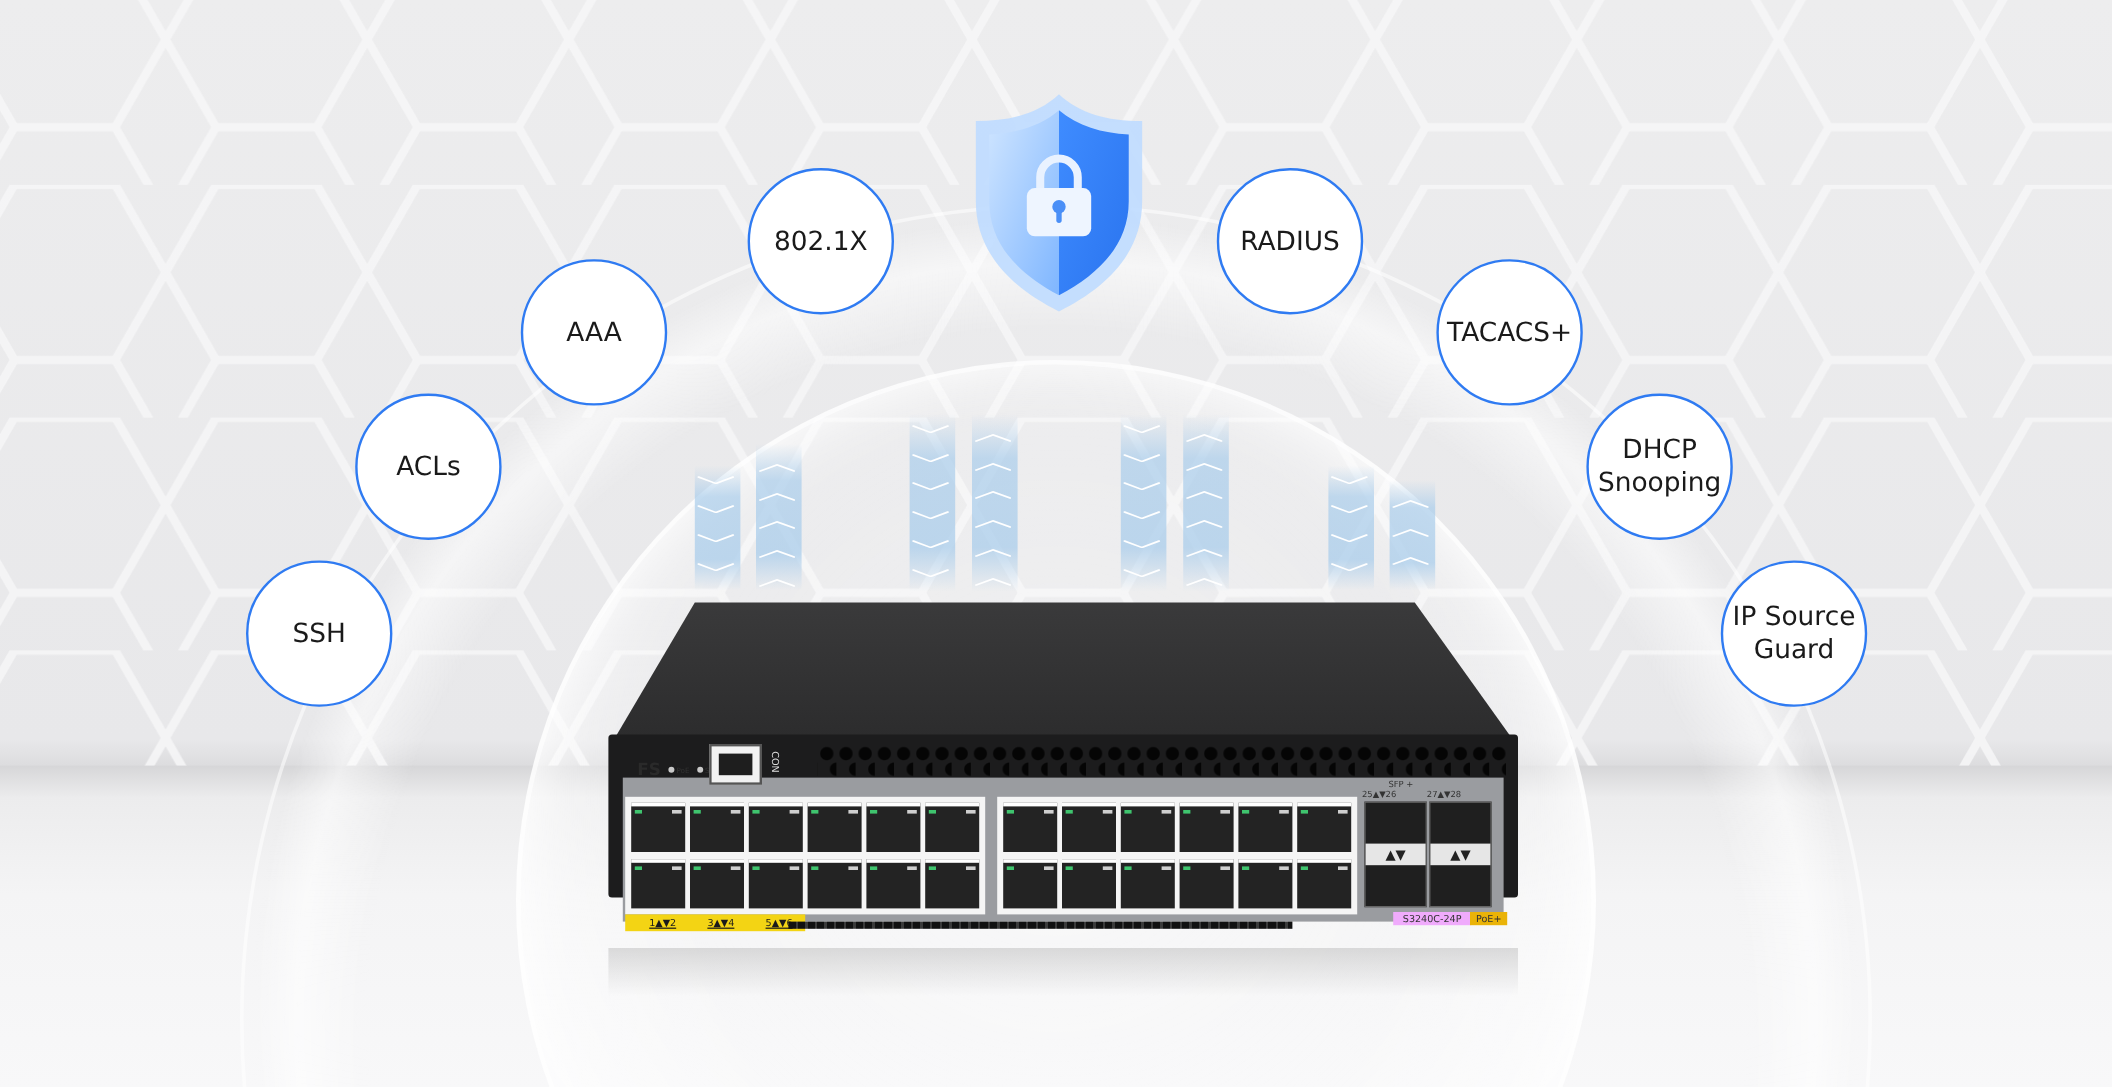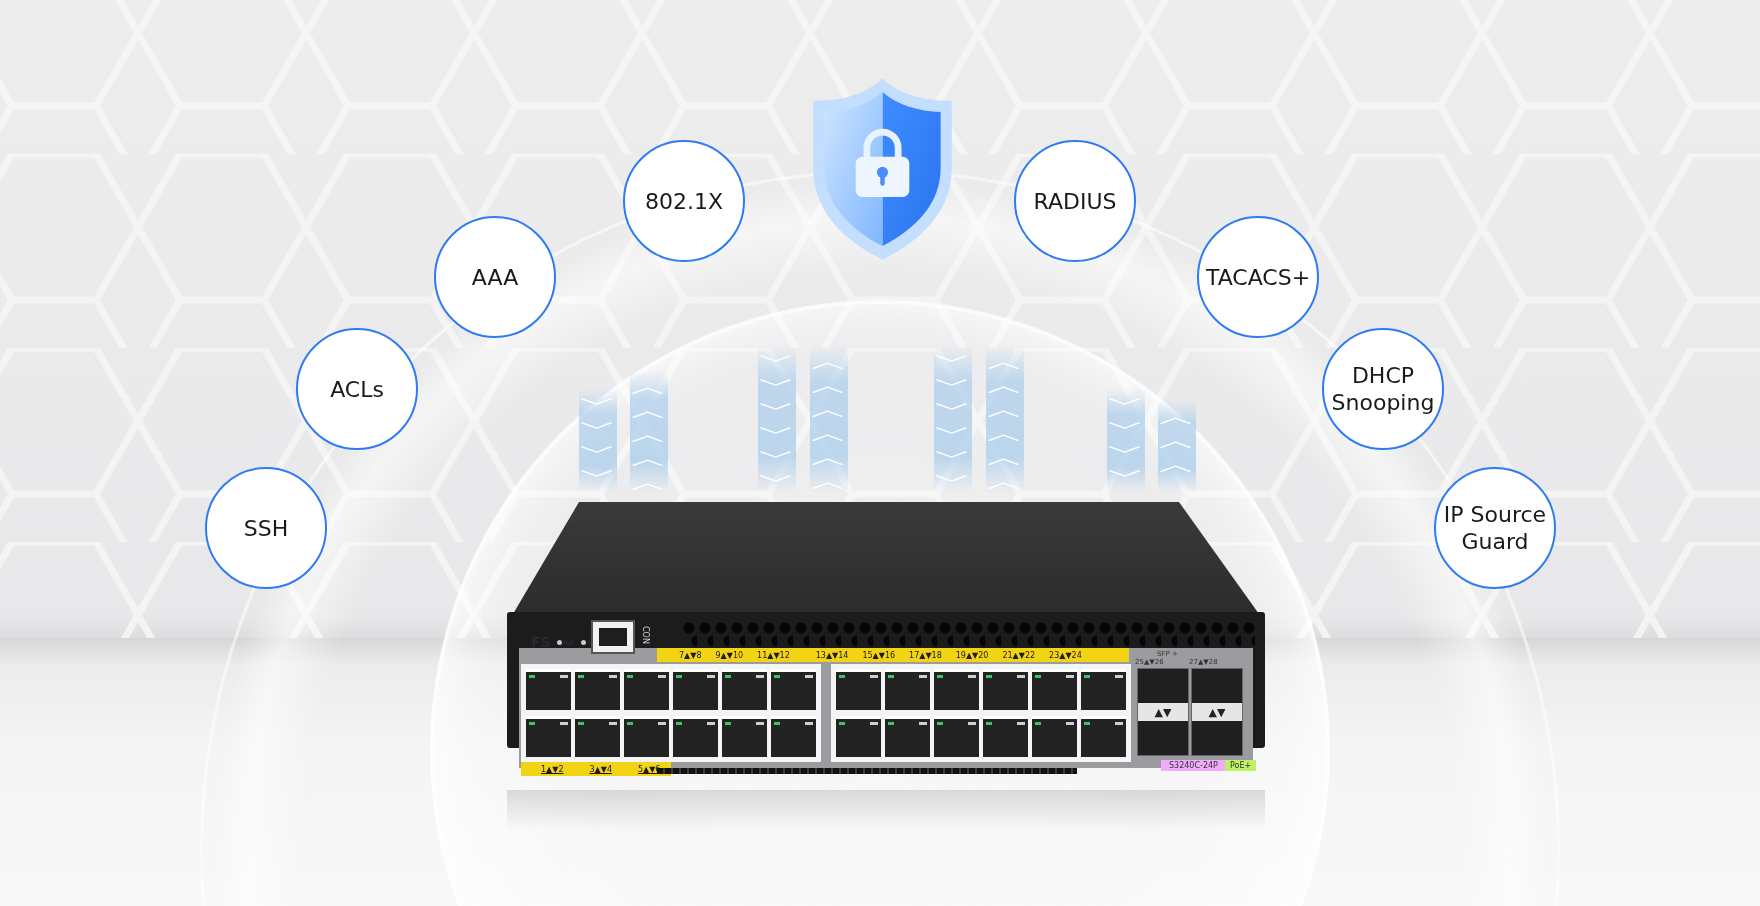--- a/index.html
+++ b/index.html
@@ -48,21 +48,21 @@
   .yellow { position: absolute; background: #f3d414; color: #1b1b1b; font-size: 8px; display: flex; align-items: center; }
   .yellow span { margin-left: 14px; white-space: nowrap; }
   .ports { position: absolute; display: grid; grid-template-columns: repeat(6, 1fr); grid-template-rows: 1fr 1fr; gap: 6px 4px; padding: 5px; background: #f5f5f5; }
   .rj { background: #232323; position: relative; border-top: 3px solid #ffffff; }
   .rj::before { content: ""; position: absolute; left: 3px; top: 3px; width: 6px; height: 3px; background: #3fc46e; }
   .rj::after { content: ""; position: absolute; right: 3px; top: 3px; width: 8px; height: 3px; background: #cfcfcf; }
   .sfp-box { position: absolute; background: #1f1f1f; border: 1px solid #666; }
   .sfp-mid { position: absolute; left: 0; right: 0; top: 34px; height: 18px; background: #e6e6e6; color: #222; font-size: 11px; display: flex; align-items: center; justify-content: center; }
   .sfp-title { position: absolute; color: #333; font-size: 7px; white-space: nowrap; }
   .model-badge { position: absolute; background: #f0abfc; color: #333; font-size: 8px; padding: 1px 8px; }
-  .poe-badge { position: absolute; background: #bef264; color: #333; font-size: 8px; padding: 1px 5px; }
+  .poe-badge { position: absolute; background: #eab308; color: #333; font-size: 8px; padding: 1px 5px; }
   .bottom-vent { position: absolute; left: 150px; top: 156px; width: 420px; height: 6px;
     background: repeating-linear-gradient(90deg, #111 0 6px, #3a3a3a 6px 8px); }
   .reflection { position: absolute; left: 507px; top: 790px; width: 758px; height: 40px;
     background: linear-gradient(180deg, rgba(160,160,160,0.35), rgba(255,255,255,0)); }
 </style>
 </head>
 <body>
 
 <svg class="hexbg" viewBox="0 0 1760 640" preserveAspectRatio="none">
   <defs>
@@ -203,31 +203,20 @@
     <div class="panel">
       <div class="logo" style="top:-14px;">
         <span>FS</span>
         <span class="mini"><i class="dot"></i><span>PoE</span></span>
         <span class="mini"><i class="dot"></i><span>SYS</span></span>
       </div>
     </div>
     <div class="con-port"></div>
     <div class="con-label">CON</div>
 
-    <div class="yellow" style="left:150px; top:36px; width:472px; height:14px;">
-      <span style="margin-left:22px;">7▲▼8</span>
-      <span>9▲▼10</span>
-      <span>11▲▼12</span>
-      <span style="margin-left:26px;">13▲▼14</span>
-      <span>15▲▼16</span>
-      <span>17▲▼18</span>
-      <span>19▲▼20</span>
-      <span>21▲▼22</span>
-      <span>23▲▼24</span>
-    </div>
 
     <div class="ports" style="left:14px; top:52px; width:300px; height:98px;">
       <div class="rj"></div>
         <div class="rj"></div>
         <div class="rj"></div>
         <div class="rj"></div>
         <div class="rj"></div>
         <div class="rj"></div>
       <div class="rj"></div>
         <div class="rj"></div>

